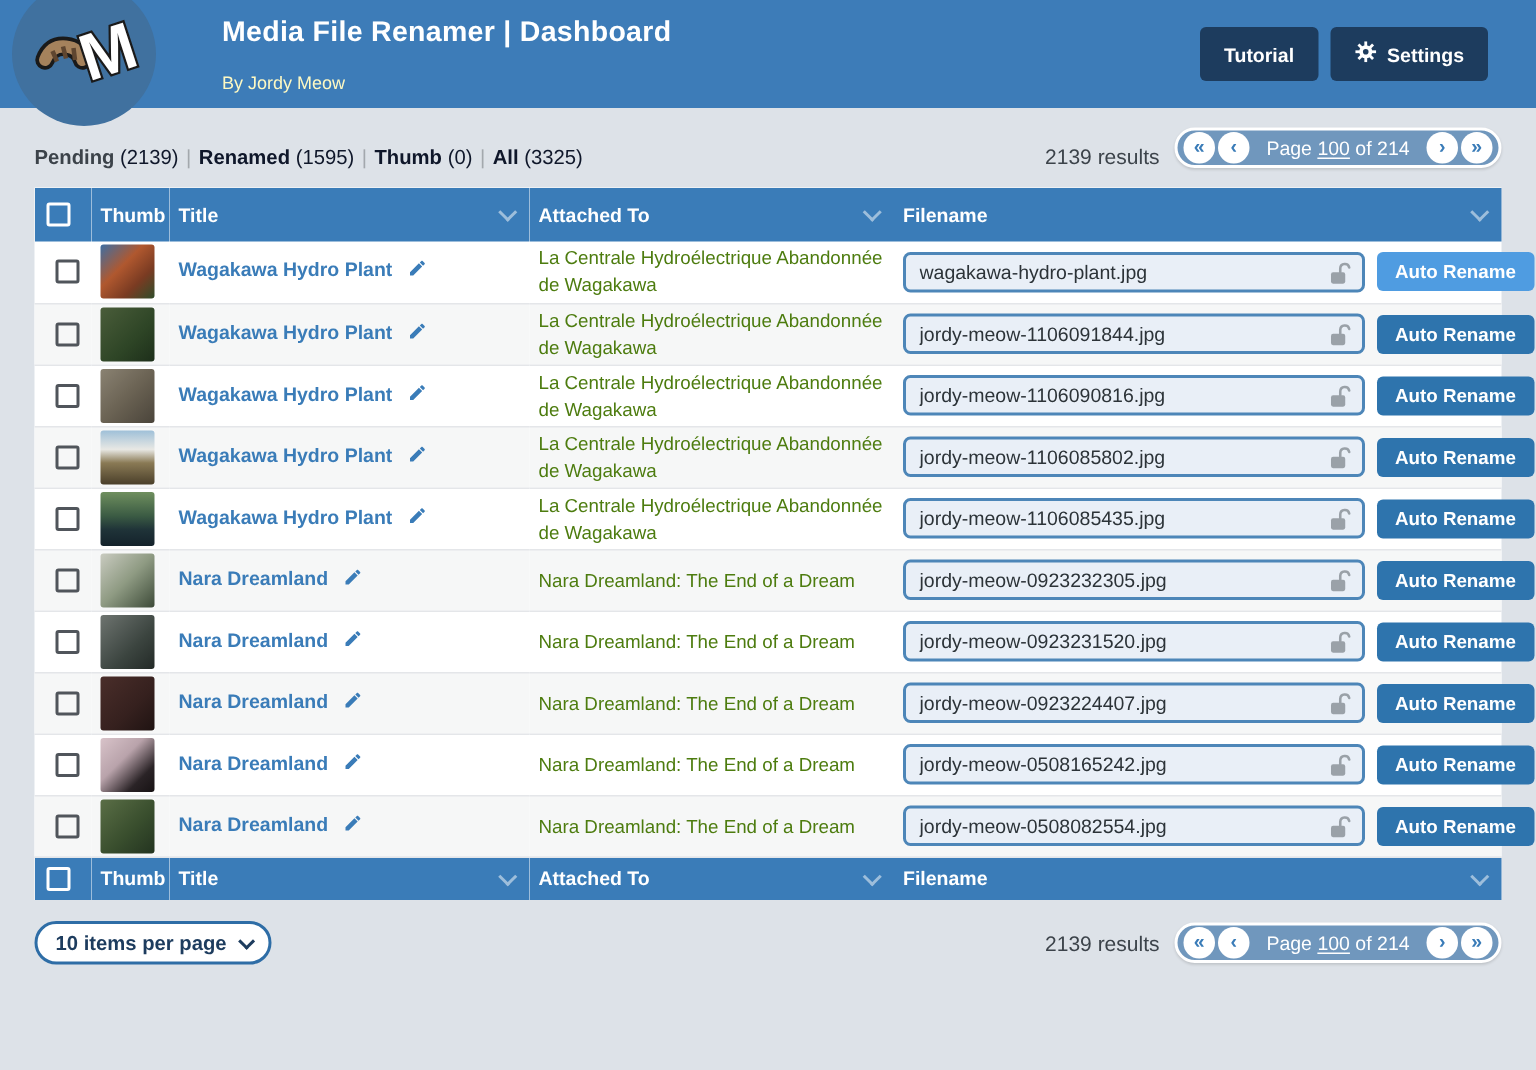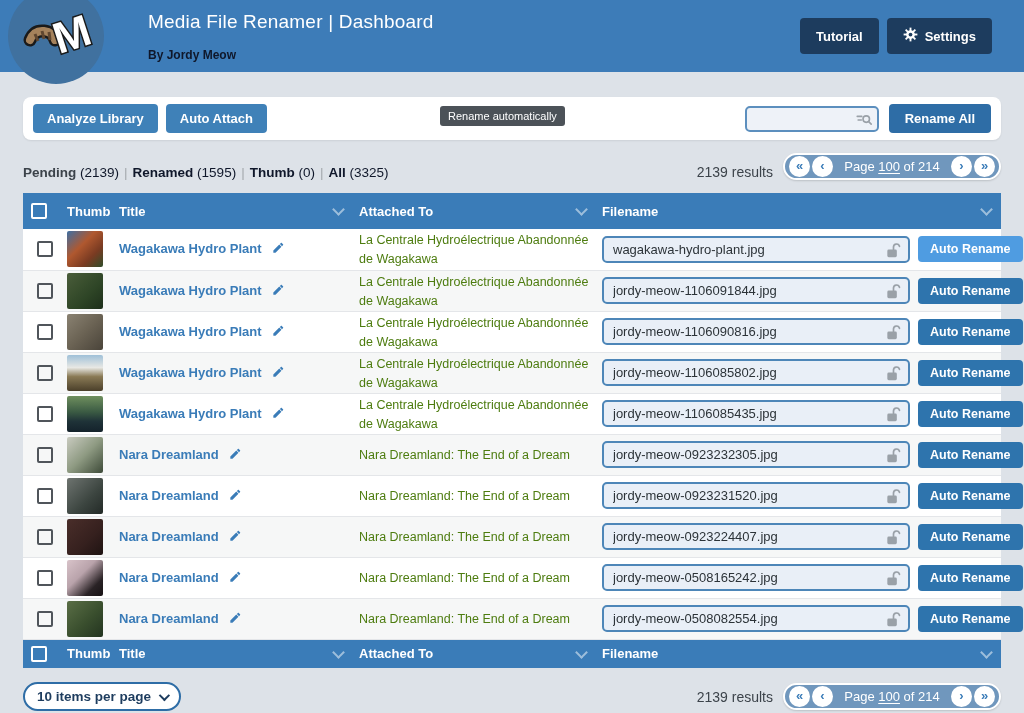--- a/index.html
+++ b/index.html
@@ -14,22 +14,22 @@
   .topbar {
     height:72px; background:#3d7cb8; position:relative;
     display:flex; align-items:center;
   }
   .logo-circle {
     position:absolute; left:8px; top:-12px; width:96px; height:96px;
     border-radius:50%; background:#40719f; z-index:2;
     display:flex; align-items:center; justify-content:center;
   }
   .title-block { margin-left:148px; color:#fff; }
-  .app-title { font-size:19px; font-weight:normal; letter-spacing:.2px; }
-  .app-subtitle { font-size:12px; color:#0f172a; margin-top:15px;font-weight:bold; }
+  .app-title { font-size:19px; font-weight:bold; letter-spacing:.2px; }
+  .app-subtitle { font-size:12px; color:#fef9c3; margin-top:15px; }
   .topbar-actions { margin-left:auto; margin-right:32px; display:flex; gap:8px; }
   .navy-btn {
     background:#1d3c5e; color:#fff; border:none; border-radius:4px;
     font-size:13px; font-weight:bold; padding:9px 16px; cursor:pointer;
     display:flex; align-items:center; gap:7px;
     font-family:"Liberation Sans", sans-serif;
   }
   
   .content { padding:0 23px; }
   .toolbar-card {
@@ -196,39 +196,20 @@
           </g>
         </svg>
       </span>
       <span>Settings</span>
     </button>
   </div>
 </div>
 
 <div class="content">
 
-  <div class="toolbar-card">
-    <button class="blue-btn">Analyze Library</button>
-    <button class="blue-btn">Auto Attach</button>
-    <div class="tooltip">Rename automatically</div>
-    <div class="toolbar-right">
-      <div class="search-wrap">
-        <input type="text" placeholder="" style="">
-        <span class="search-icon">
-          <svg width="18" height="18" viewBox="0 0 20 20" fill="none" stroke="#9aa1a8" stroke-width="1.8" stroke-linecap="round">
-            <circle cx="12.5" cy="9" r="3.6"></circle>
-            <line x1="15.2" y1="11.8" x2="18" y2="14.6"></line>
-            <line x1="2.5" y1="6" x2="7.5" y2="6"></line>
-            <line x1="3.5" y1="10" x2="7" y2="10"></line>
-          </svg>
-        </span>
-      </div>
-      <button class="rename-all-btn">Rename All</button>
-    </div>
-  </div>
 
   <div class="filter-row">
     <span class="filter-active">Pending</span>&nbsp;<span class="filter-count">(2139)</span>
     <span class="filter-sep">|</span>
     <span class="filter-link">Renamed</span>&nbsp;<span class="filter-count">(1595)</span>
     <span class="filter-sep">|</span>
     <span class="filter-link">Thumb</span>&nbsp;<span class="filter-count">(0)</span>
     <span class="filter-sep">|</span>
     <span class="filter-link">All</span>&nbsp;<span class="filter-count">(3325)</span>
 

